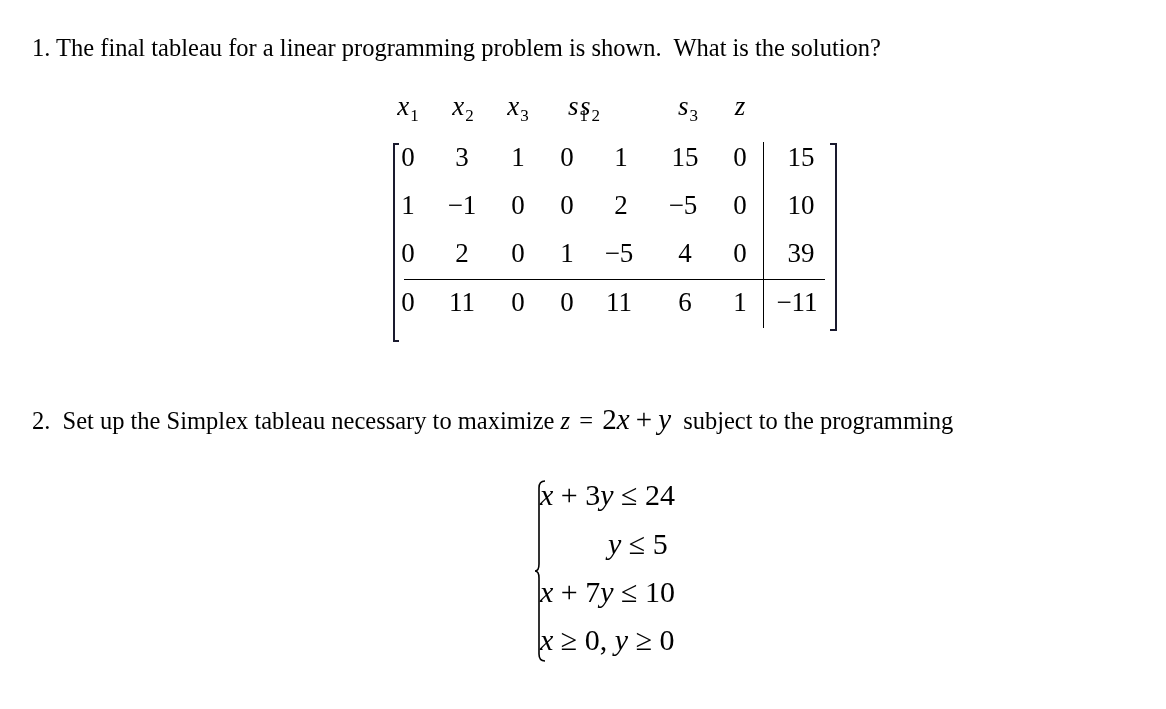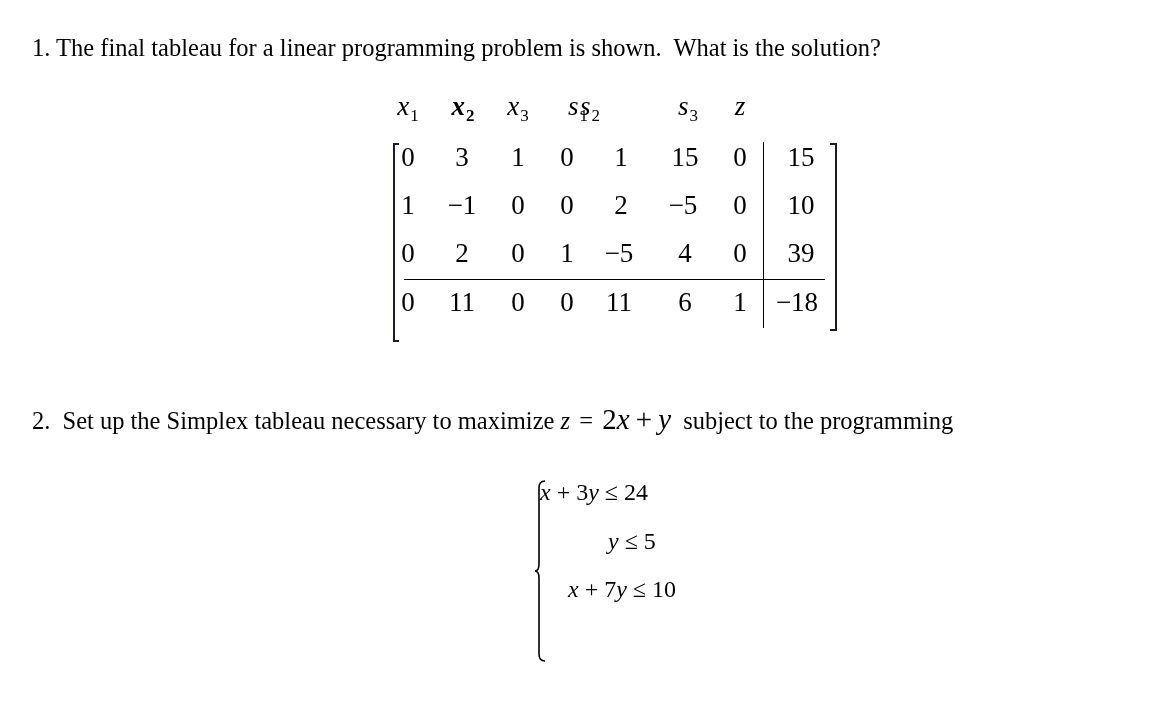--- a/index.html
+++ b/index.html
@@ -102,38 +102,38 @@
     }
     .brace {
       position: absolute;
       left: 6px;
       top: 6px;
       width: 12px;
       height: 182px;
     }
     .eq {
       position: absolute;
-      font-size: 24px;
+      font-size: 30px;
       line-height: 1;
       white-space: nowrap;
     }
     .eq .v { font-style: italic; }
   </style>
 </head>
 <body>
 
 <div class="q-text" style="left:32px; top:24px;margin-top:12px;">
   <span>1.</span>
   <span style="white-space:pre;">The final tableau for a linear programming problem is shown.  What is the solution?</span>
 </div>
 
 <div class="tableau">
 
   <div class="hdr" style="left:408px;"><span>x</span><sub>1</sub></div>
-  <div class="hdr" style="left:463px;font-weight:bold;"><span>x</span><sub>2</sub></div>
+  <div class="hdr" style="left:463px;"><span>x</span><sub>2</sub></div>
   <div class="hdr" style="left:518px;"><span>x</span><sub>3</sub></div>
   <div class="hdr" style="left:578px;"><span>s</span><sub>1</sub></div>
   <div class="hdr" style="left:590px;"><span>s</span><sub>2</sub></div>
   <div class="hdr" style="left:688px;"><span>s</span><sub>3</sub></div>
   <div class="hdr" style="left:740px;"><span>z</span></div>
 
   <div class="bracket-left"></div>
   <div class="bracket-right"></div>
   <div class="vbar"></div>
   <div class="hrule"></div>
@@ -165,21 +165,21 @@
   <div class="cell" style="left:740px; top:240px;">0</div>
   <div class="cell" style="left:801px; top:240px;">39</div>
 
   <div class="cell" style="left:408px; top:289px;">0</div>
   <div class="cell" style="left:462px; top:289px;">11</div>
   <div class="cell" style="left:518px; top:289px;">0</div>
   <div class="cell" style="left:567px; top:289px;">0</div>
   <div class="cell" style="left:619px; top:289px;">11</div>
   <div class="cell" style="left:685px; top:289px;">6</div>
   <div class="cell" style="left:740px; top:289px;">1</div>
-  <div class="cell" style="left:797px; top:289px;">−18</div>
+  <div class="cell" style="left:797px; top:289px;">−11</div>
 </div>
 
 <div class="q-text" style="left:32px; top:405px;">
   <span>2.</span>
   <span style="margin-left:6px;">Set up the Simplex tableau necessary to maximize</span>
   <span style="margin-left:0;">
     <span class="math-i">z</span>
     <span style="margin:0 3px;">=</span>
     <span style="font-size:29px;">2</span><span class="math-i" style="font-size:29px;">x</span>
     <span style="font-size:29px;">+</span>
@@ -192,16 +192,19 @@
   <svg class="brace" viewBox="0 0 12 182" preserveAspectRatio="none">
     <path d="M11 1 Q5 1 5 8 L5 84 Q5 91 1 91 Q5 91 5 98 L5 174 Q5 181 11 181" fill="none" stroke="#000" stroke-width="1.6"></path>
   </svg>
 
   <div class="eq" style="left:12px; top:6px;">
     <span class="v">x</span><span style="white-space:pre;"> + 3</span><span class="v">y</span><span style="white-space:pre;"> ≤ </span><span>24</span>
   </div>
   <div class="eq" style="left:80px; top:55px;">
     <span class="v">y</span><span style="white-space:pre;"> ≤ </span><span>5</span>
   </div>
-  <div class="eq" style="left:12px; top:103px;margin-left:28px;">
+  <div class="eq" style="left:12px; top:103px;">
     <span class="v">x</span><span style="white-space:pre;"> + 7</span><span class="v">y</span><span style="white-space:pre;"> ≤ </span><span>10</span>
   </div>
+  <div class="eq" style="left:12px; top:151px;">
+    <span class="v">x</span><span style="white-space:pre;"> ≥ 0, </span><span class="v">y</span><span style="white-space:pre;"> ≥ </span><span>0</span>
+  </div>
 </div>
 
 </body></html>

